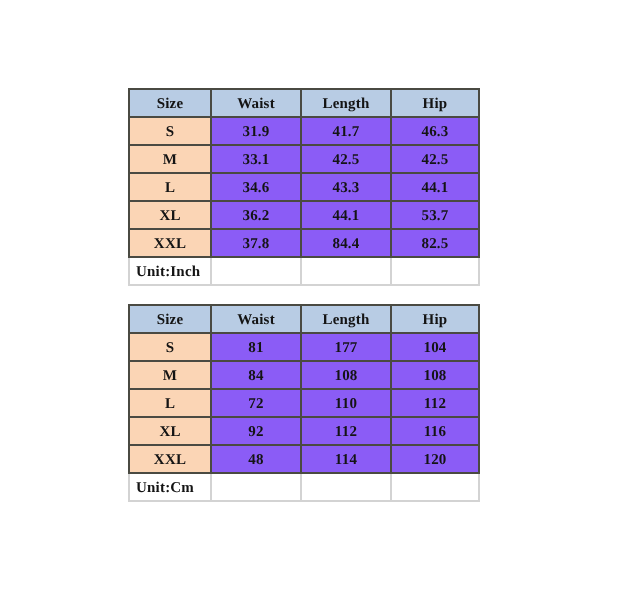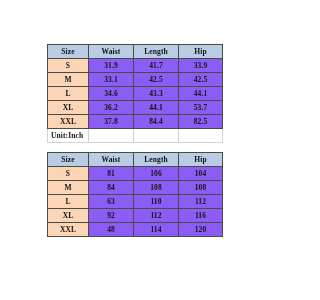--- a/index.html
+++ b/index.html
@@ -15,21 +15,21 @@
   }
   .page {
     position: relative;
     width: 300px;
     height: 300px;
     background: #ffffff;
     box-sizing: border-box;
   }
   .tables-wrap {
     position: absolute;
-    left: 47px;
+    left: 64px;
     top: 44px;
     width: 175px;
   }
   table.size-table {
     border-collapse: collapse;
     table-layout: fixed;
     width: 175px;
     margin: 0;
   }
   table.size-table + table.size-table {
@@ -93,21 +93,21 @@
         <tr>
           <th class="head-cell">Size</th>
           <th class="head-cell">Waist</th>
           <th class="head-cell">Length</th>
           <th class="head-cell">Hip</th>
         </tr>
         <tr>
           <td class="size-cell">S</td>
           <td class="data-cell">31.9</td>
           <td class="data-cell">41.7</td>
-          <td class="data-cell">33.9</td>
+          <td class="data-cell">46.3</td>
         </tr>
         <tr>
           <td class="size-cell">M</td>
           <td class="data-cell">33.1</td>
           <td class="data-cell">42.5</td>
           <td class="data-cell">42.5</td>
         </tr>
         <tr>
           <td class="size-cell">L</td>
           <td class="data-cell">34.6</td>
@@ -145,44 +145,50 @@
       <tbody>
         <tr>
           <th class="head-cell">Size</th>
           <th class="head-cell">Waist</th>
           <th class="head-cell">Length</th>
           <th class="head-cell">Hip</th>
         </tr>
         <tr>
           <td class="size-cell">S</td>
           <td class="data-cell">81</td>
-          <td class="data-cell">106</td>
+          <td class="data-cell">177</td>
           <td class="data-cell">104</td>
         </tr>
         <tr>
           <td class="size-cell">M</td>
           <td class="data-cell">84</td>
           <td class="data-cell">108</td>
           <td class="data-cell">108</td>
         </tr>
         <tr>
           <td class="size-cell">L</td>
-          <td class="data-cell">63</td>
+          <td class="data-cell">72</td>
           <td class="data-cell">110</td>
           <td class="data-cell">112</td>
         </tr>
         <tr>
           <td class="size-cell">XL</td>
           <td class="data-cell">92</td>
           <td class="data-cell">112</td>
           <td class="data-cell">116</td>
         </tr>
         <tr>
           <td class="size-cell">XXL</td>
           <td class="data-cell">48</td>
           <td class="data-cell">114</td>
           <td class="data-cell">120</td>
         </tr>
+        <tr class="unit-row">
+          <td class="unit-label">Unit:Cm</td>
+          <td></td>
+          <td></td>
+          <td></td>
+        </tr>
       </tbody>
     </table>
 
   </div>
 </div>
 
 </body></html>

